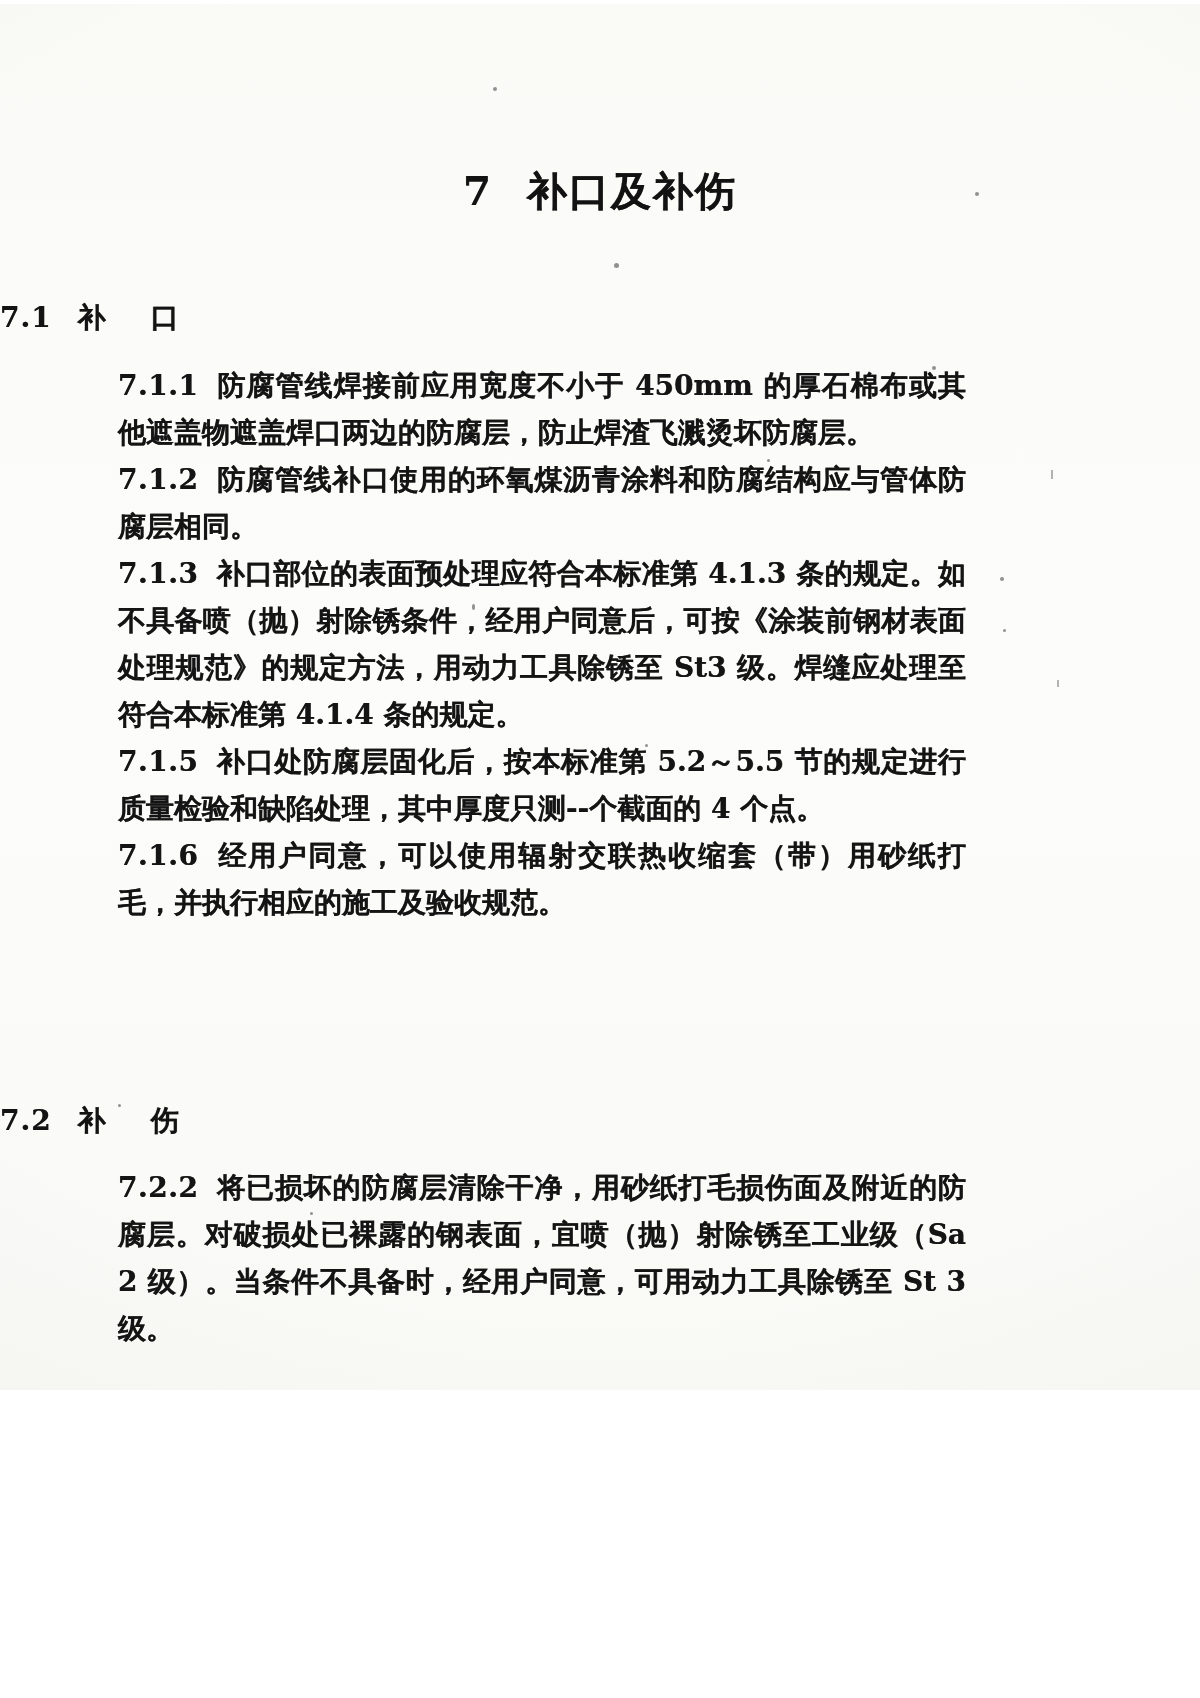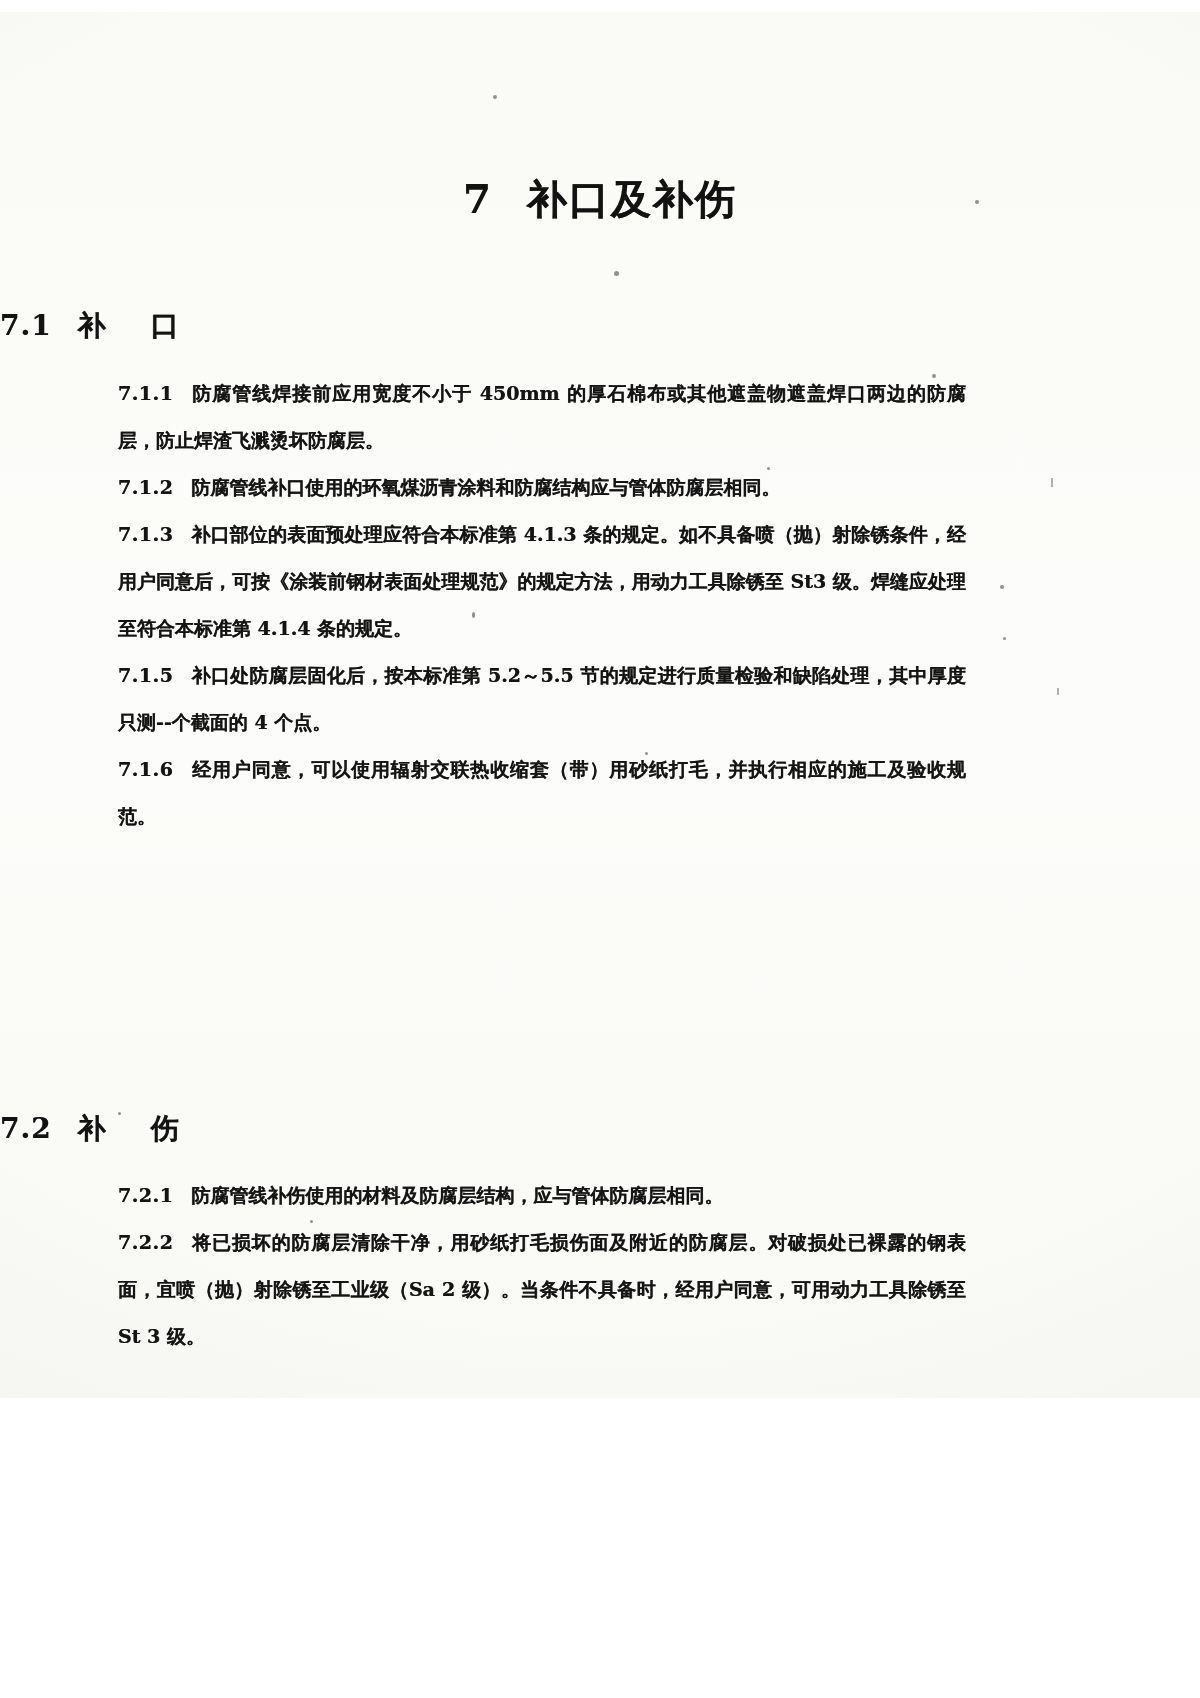--- a/index.html
+++ b/index.html
@@ -10,21 +10,21 @@
   }
   body {
     font-family: "DejaVu Serif", "Liberation Serif", serif;
   }
 
   
   .page {
     position: relative;
     width: 1200px;
     height: 1386px;
-    margin: 12px auto;
+    margin: 4px auto;
     background: #eab308;
     overflow: hidden;
   }
 
   
   .paper-tone {
     position: absolute;
     inset: 0;
     background:
       radial-gradient(ellipse 120% 90% at 50% 45%, rgba(255,255,255,0) 55%, rgba(120,120,115,0.07) 100%),
@@ -78,21 +78,21 @@
   .sec-title .w1 { margin-right: 44px; }
 
   .sec-71 { top: 295px; }
   .sec-72 { top: 1098px; }
 
   .body-block {
     position: absolute;
     left: 118px;
     width: 848px;
     color: #141414;
-    font-size: 19px;
+    font-size: 28px;
     line-height: 47px;
     font-weight: 700;
     text-align: justify;
     text-justify: inter-character;
     text-shadow: 0.35px 0 0 rgba(0,0,0,0.45), -0.3px 0 0 rgba(0,0,0,0.28), 0 0.3px 0 rgba(0,0,0,0.25);
   }
   .para {
     margin: 0 0 0 0;
     text-align: justify;
     text-justify: inter-character;
@@ -174,23 +174,20 @@
         <span class="pnum">7.1.6</span><span>经用户同意，可以使用辐射交联热收缩套（带）用砂纸打毛，并执行相应的施工及验收规范。</span>
       </p>
     </div>
 
     <div class="sec-title sec-72">
       <span class="num">7.2</span><span class="w1">补</span><span>伤</span>
     </div>
 
     <div class="body-block blk-72">
       <p class="para">
-        <span class="pnum">7.2.1</span><span>防腐管线补伤使用的材料及防腐层结构，应与管体防腐层相同。</span>
-      </p>
-      <p class="para">
         <span class="pnum">7.2.2</span><span>将已损坏的防腐层清除干净，用砂纸打毛损伤面及附近的防腐层。对破损处已裸露的钢表面，宜喷（抛）射除锈至工业级（Sa 2 级）。当条件不具备时，经用户同意，可用动力工具除锈至 St 3 级。</span>
       </p>
     </div>
 
     <div class="folio">— 17 —</div>
 
   </div>
 </div>
 
 </body></html>

